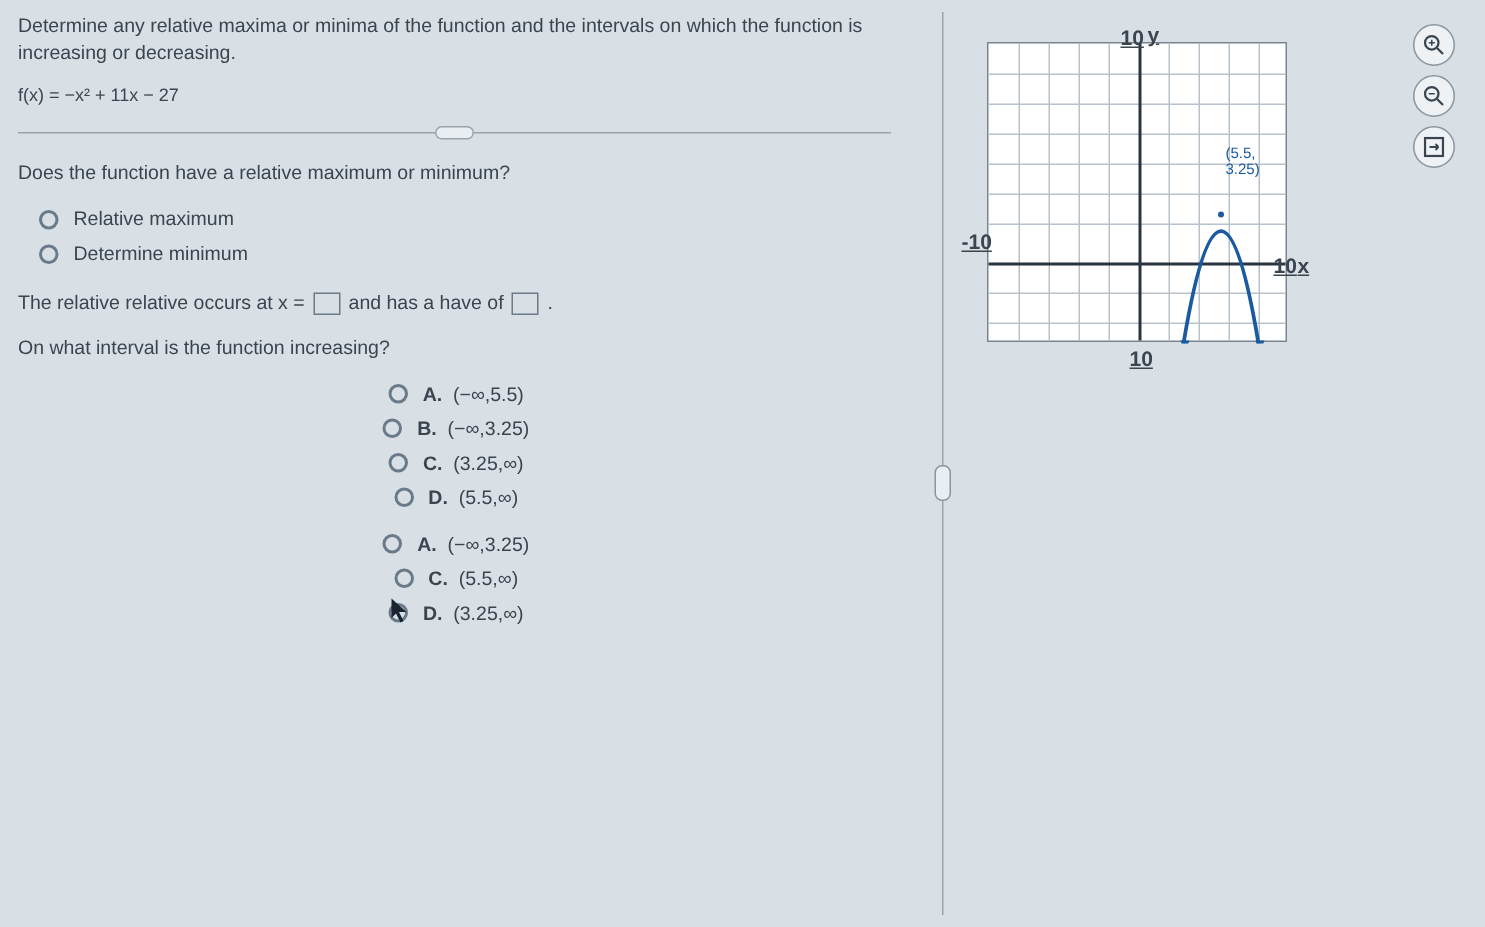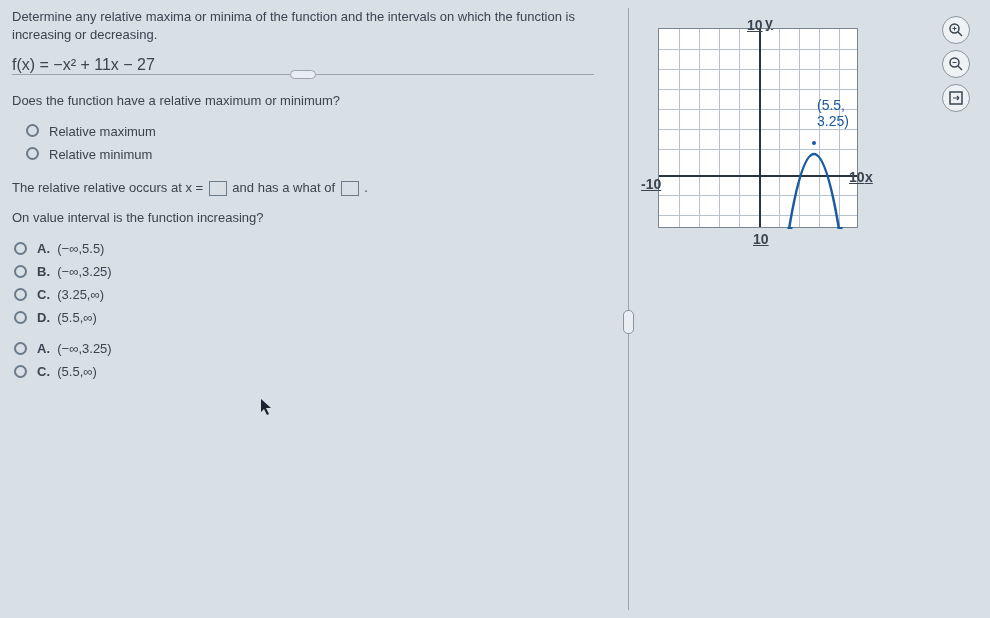--- a/index.html
+++ b/index.html
@@ -27,21 +27,22 @@
     .right-panel {
       width: 340px;
       position: relative;
       padding-top: 20px;
     }
     .prompt {
       margin-bottom: 12px;
       line-height: 1.4;
     }
     .formula {
-      font-size: 16px;
+      margin-bottom: 18px;
+      font-size: 12px;
     }
     .divider-line {
       width: 100%;
       height: 1px;
       background: #9aa4ad;
       margin-bottom: 18px;
       position: relative;
     }
     .divider-handle {
       position: absolute;
@@ -56,21 +57,21 @@
     }
     .question-text {
       margin-bottom: 16px;
     }
     .radio-group {
       margin-left: 14px;
       margin-bottom: 18px;
     }
     .radio-item {
       display: flex;
-      align-items: flex-start;
+      align-items: flex-end;
       margin-bottom: 8px;
       cursor: pointer;
     }
     .radio-circle {
       width: 13px;
       height: 13px;
       border: 2px solid #6a7a88;
       border-radius: 50%;
       margin-right: 10px;
       flex-shrink: 0;
@@ -88,20 +89,21 @@
     }
     .mc-group {
       margin-left: 2px;
       margin-bottom: 16px;
     }
     .mc-item {
       display: flex;
       align-items: center;
       margin-bottom: 8px;
       cursor: pointer;
+      justify-content: center;
     }
     .graph-container {
       position: relative;
       width: 200px;
       height: 200px;
       margin-left: 20px;
     }
     .graph-grid {
       border: 1px solid #7a8590;
       background: white;
@@ -164,21 +166,21 @@
     }
     .cursor-arrow {
       position: absolute;
       left: 260px;
       top: 398px;
       font-size: 16px;
       color: #1a2530;
     }
     .point-label {
       position: absolute;
-      font-size: 14px;
+      font-size: 10px;
       color: #1a5aa0;
     }
   </style>
 </head>
 <body>
 
 <div class="main-container">
   <div class="left-panel">
     <div class="prompt">
       <span>Determine any relative maxima or minima of the function and the intervals on which the function is</span><br>
@@ -190,33 +192,33 @@
     </div>
 
     <div class="question-text">Does the function have a relative maximum or minimum?</div>
     <div class="radio-group">
       <div class="radio-item">
         <span class="radio-circle"></span>
         <span>Relative maximum</span>
       </div>
       <div class="radio-item">
         <span class="radio-circle"></span>
-        <span>Relative minimum</span>
+        <span>Determine minimum</span>
       </div>
     </div>
 
     <div class="fill-in">
       <span>The relative relative occurs at x =</span>
       <span class="fill-box"></span>
-      <span>and has a what of</span>
+      <span>and has a have of</span>
       <span class="fill-box"></span>
       <span>.</span>
     </div>
 
-    <div class="question-text">On value interval is the function increasing?</div>
+    <div class="question-text">On what interval is the function increasing?</div>
     <div class="mc-group">
       <div class="mc-item">
         <span class="radio-circle"></span>
         <span><b>A.</b>&nbsp;&nbsp;<span>(−∞,5.5)</span></span>
       </div>
       <div class="mc-item">
         <span class="radio-circle"></span>
         <span><b>B.</b>&nbsp;&nbsp;<span>(−∞,3.25)</span></span>
       </div>
       <div class="mc-item">
@@ -230,20 +232,24 @@
     </div>
 
     <div class="mc-group">
       <div class="mc-item">
         <span class="radio-circle"></span>
         <span><b>A.</b>&nbsp;&nbsp;<span>(−∞,3.25)</span></span>
       </div>
       <div class="mc-item">
         <span class="radio-circle"></span>
         <span><b>C.</b>&nbsp;&nbsp;<span>(5.5,∞)</span></span>
+      </div>
+      <div class="mc-item">
+        <span class="radio-circle"></span>
+        <span><b>D.</b>&nbsp;&nbsp;<span>(3.25,∞)</span></span>
       </div>
     </div>
   </div>
 
   <div class="vertical-divider"></div>
   <div class="slider-handle"></div>
 
   <div class="right-panel">
     <div class="graph-container">
       <div class="graph-grid">
@@ -268,21 +274,21 @@
         <svg width="200" height="200" style="position:absolute;top:0;left:0">
           <path d="M 130 200 Q 155 50 180 200" stroke="#1a5aa0" stroke-width="2.5" fill="none"></path>
           <polygon points="128,198 134,198 131,206" fill="#1a5aa0"></polygon>
           <polygon points="178,198 184,198 181,206" fill="#1a5aa0"></polygon>
           <polygon points="98,0 104,0 101,-6" fill="#2a3540"></polygon>
           <circle cx="155" cy="114" r="2" fill="#1a5aa0"></circle>
         </svg>
         <div class="axis-label" style="top:-14px;left:106px">y</div>
         <div class="axis-label" style="top:140px;left:206px">x</div>
         <div class="axis-label" style="top:-12px;left:88px">10</div>
-        <div class="axis-label" style="top:147px;left:-18px">-10</div>
+        <div class="axis-label" style="top:124px;left:-18px">-10</div>
         <div class="axis-label" style="top:140px;left:190px">10</div>
         <div class="axis-label" style="top:202px;left:94px">10</div>
         <div class="point-label" style="top:68px;left:158px">(5.5, 3.25)</div>
       </div>
     </div>
 
     <div class="toolbar">
       <div class="tool-btn">
         <svg width="16" height="16" viewBox="0 0 16 16">
             <circle cx="6.5" cy="6.5" r="4.5" stroke="#3a4550" stroke-width="1.5" fill="none"></circle>

